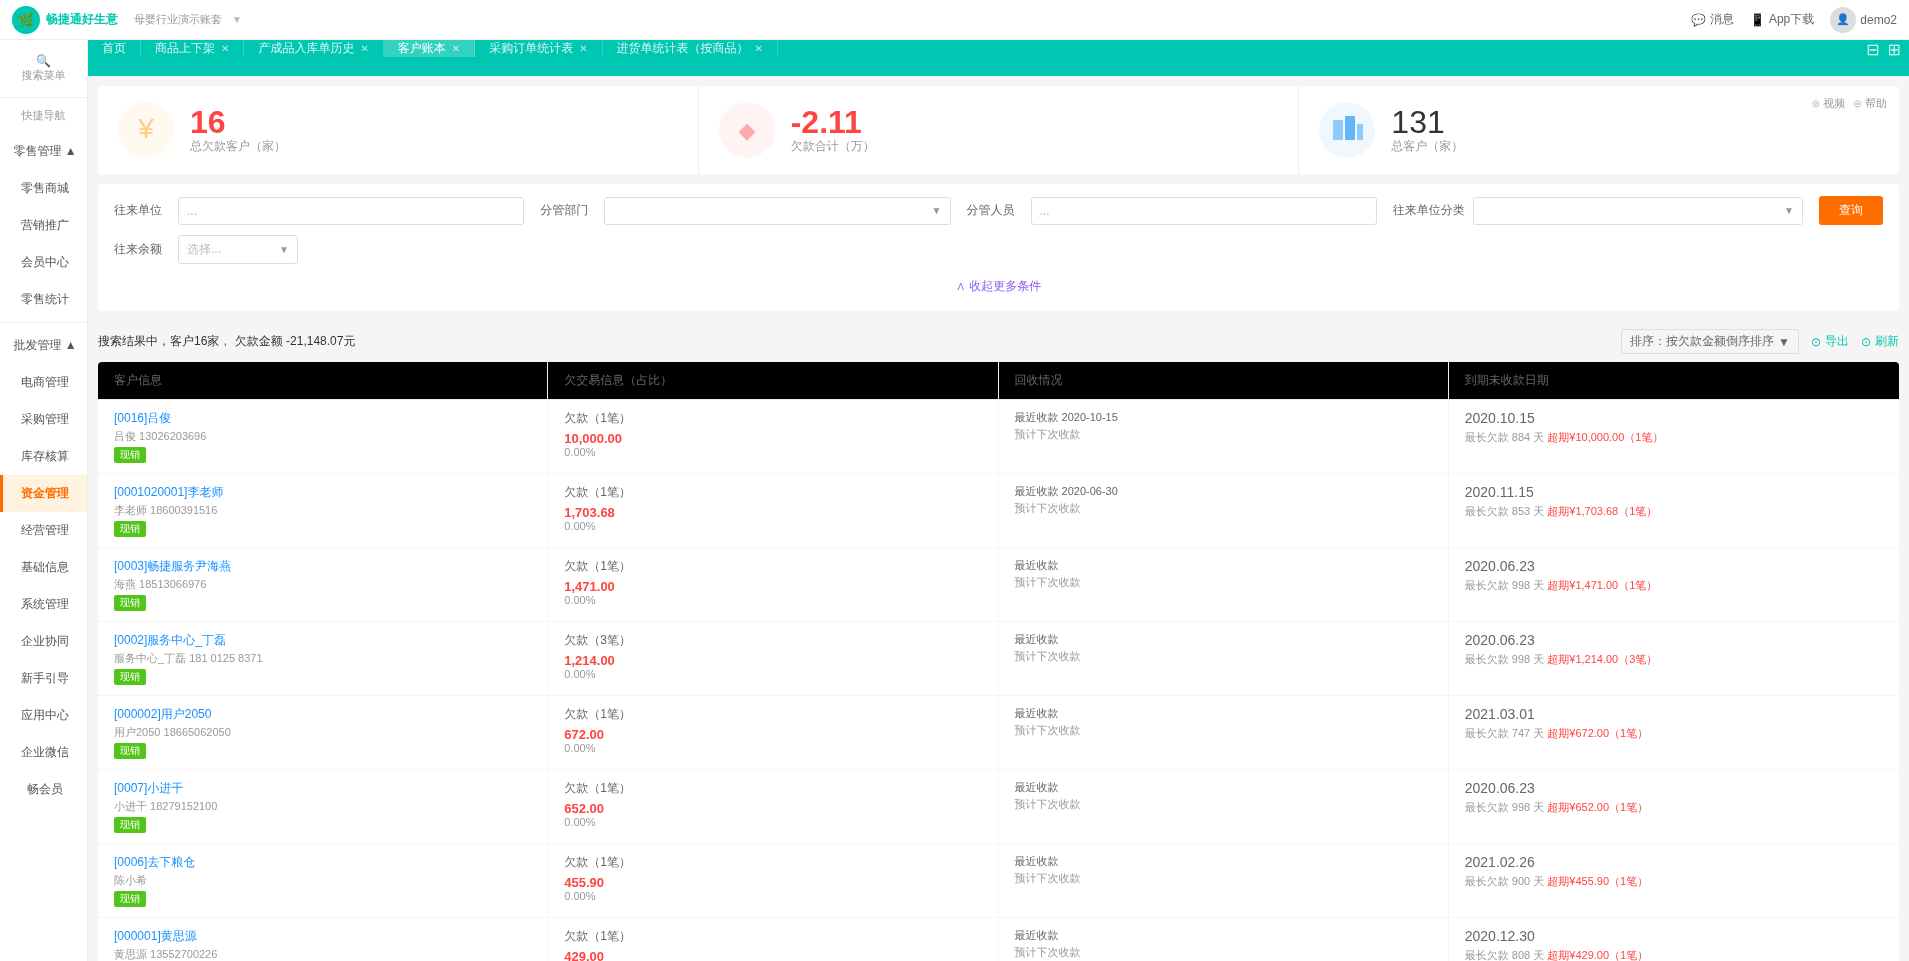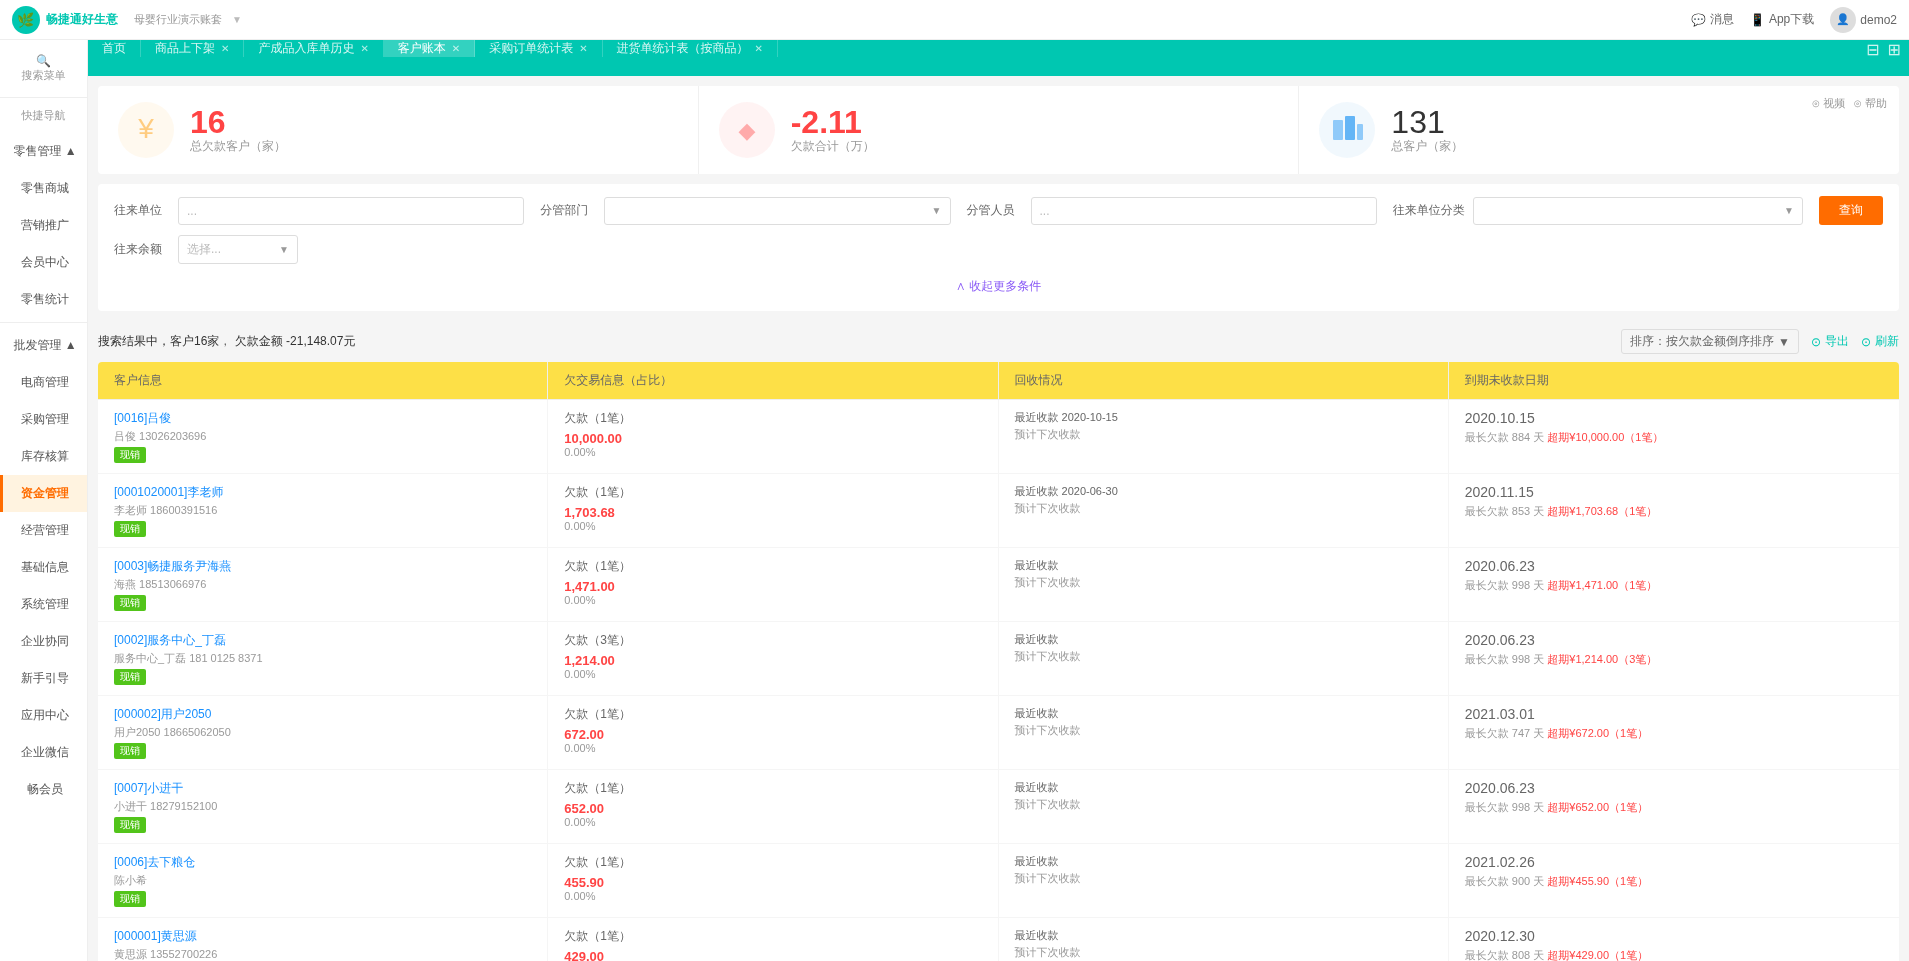--- a/index.html
+++ b/index.html
@@ -70,21 +70,21 @@
     .results-bar { display: flex; align-items: center; justify-content: space-between; padding: 8px 0; font-size: 12px; color: #666; }
     .results-bar .result-text { }
     .results-bar .result-text span { color: #333; }
     .results-actions { display: flex; align-items: center; gap: 12px; }
     .sort-select { display: flex; align-items: center; gap: 4px; border: 1px solid #ddd; padding: 3px 8px; border-radius: 3px; cursor: pointer; }
     .export-btn { display: flex; align-items: center; gap: 4px; color: #00c7b1; cursor: pointer; }
     .refresh-btn { display: flex; align-items: center; gap: 4px; color: #00c7b1; cursor: pointer; }
 
     
     .data-table { background: #fff; border-radius: 4px; overflow: hidden; }
-    .table-header { display: grid; grid-template-columns: 3fr 3fr 3fr 3fr; background: #fde047; border-bottom: 1px solid #eee; }
+    .table-header { display: grid; grid-template-columns: 3fr 3fr 3fr 3fr; background: #000000; border-bottom: 1px solid #eee; }
     .table-header-cell { padding: 10px 16px; font-size: 12px; color: #666; font-weight: normal; border-right: 1px solid #eee; }
     .table-header-cell:last-child { border-right: none; }
     .table-row { display: grid; grid-template-columns: 3fr 3fr 3fr 3fr; border-bottom: 1px solid #f5f5f5; }
     .table-cell { padding: 10px 16px; font-size: 12px; vertical-align: middle; border-right: 1px solid #f5f5f5; }
     .table-cell:last-child { border-right: none; }
 
     .customer-name { color: #1890ff; cursor: pointer; font-size: 12px; }
     .customer-phone { color: #999; font-size: 11px; margin-top: 2px; }
     .customer-tag { display: inline-block; background: #52c41a; color: #fff; font-size: 10px; padding: 1px 6px; border-radius: 2px; margin-top: 3px; }
     .debt-amount { color: #ff4444; font-size: 13px; font-weight: bold; }

